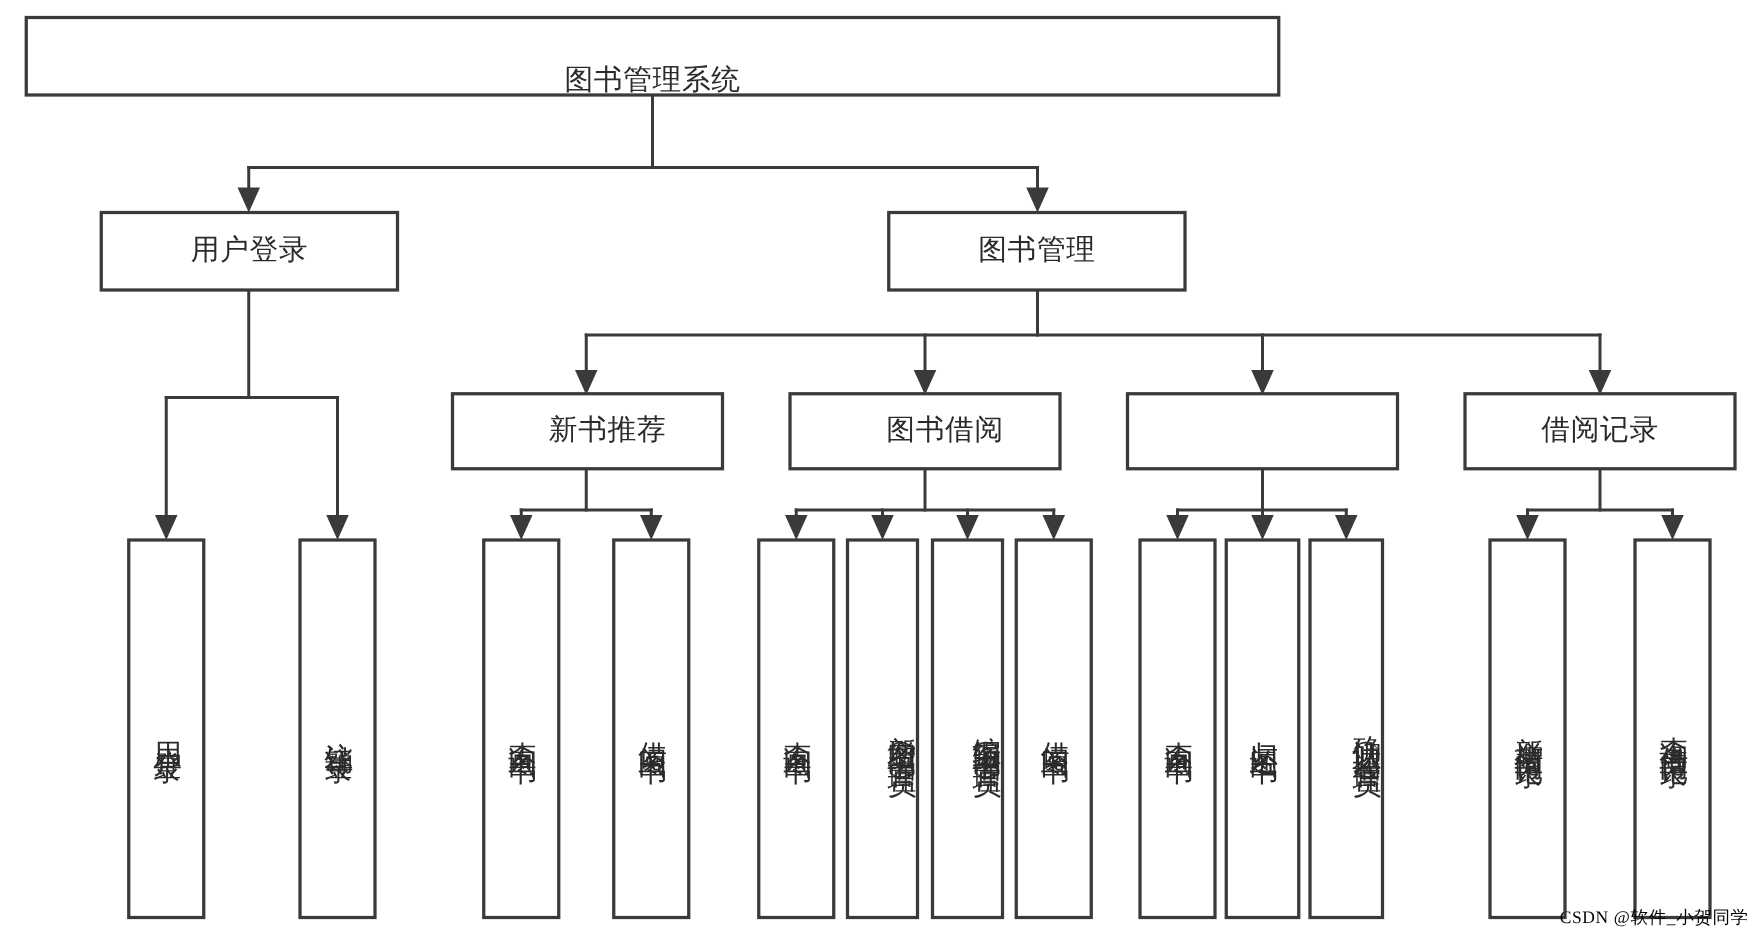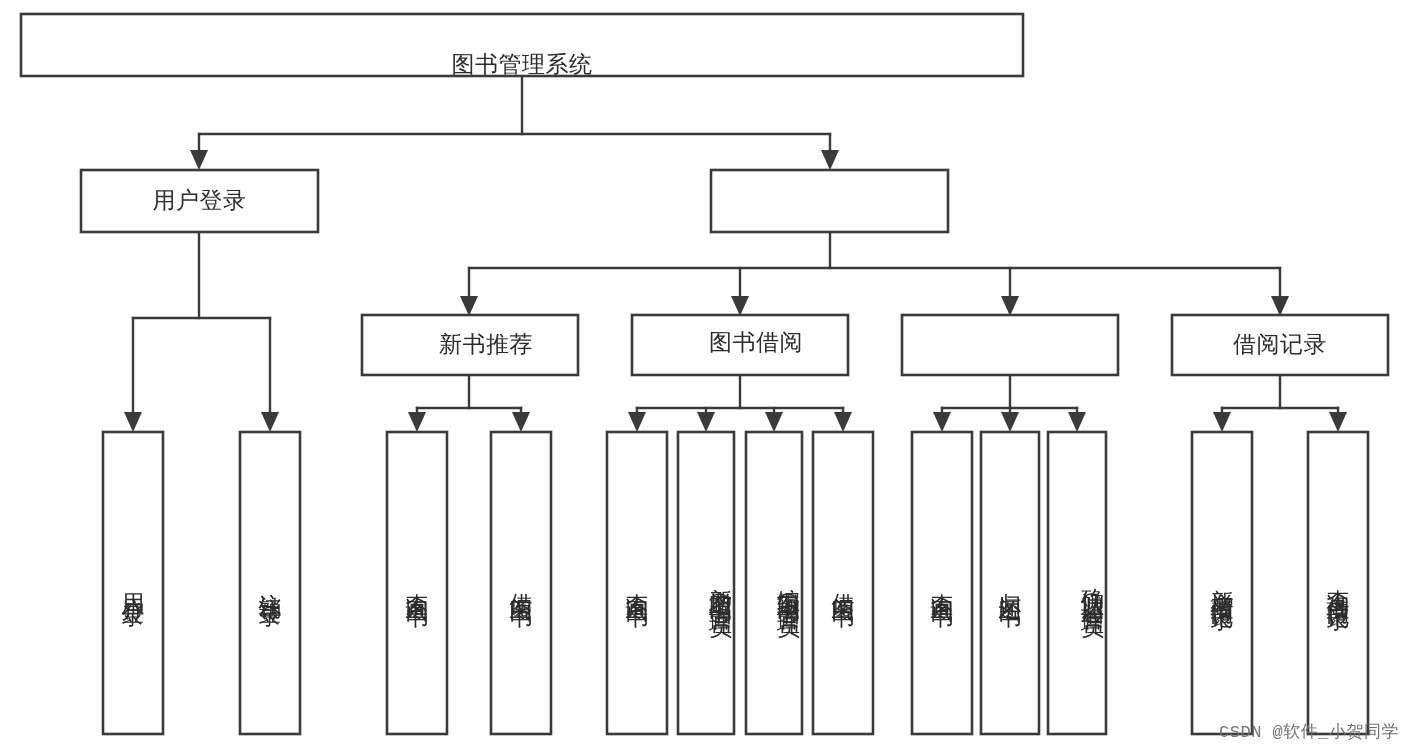--- a/index.html
+++ b/index.html
@@ -24,23 +24,23 @@
   .lbl-h{font-size:23px;letter-spacing:0.5px;}
   .lbl-v{
     writing-mode:vertical-rl;
     text-orientation:upright;
     font-size:23px;
     letter-spacing:4px;
   }
   #watermark{
     position:absolute;
     right:6px;bottom:4px;
-    font-size:17px;
-    color:#737373;
-    font-family:Liberation Mono, monospace;
+    font-size:14px;
+    color:#000000;
+    font-family:Liberation Serif, serif;
     letter-spacing:0.5px;
     white-space:nowrap;
   }
 </style>
 </head>
 <body>
 
 <div id="canvas">
 
   <svg id="diagram" viewBox="0 0 1405 747">
@@ -139,23 +139,24 @@
       <rect class="box-rect" x="1048" y="432" width="58" height="302"></rect>
 
       <rect class="box-rect" x="1192" y="432" width="60" height="302"></rect>
       <rect class="box-rect" x="1308" y="432" width="60" height="302"></rect>
     </g>
   </svg>
 
   <div class="node-label lbl-h" style="left:21px;top:14px;width:1002px;height:62px;margin-top:20px;">图书管理系统</div>
 
   <div class="node-label lbl-h" style="left:81px;top:170px;width:237px;height:62px;">用户登录</div>
+  <div class="node-label lbl-h" style="left:711px;top:170px;width:237px;height:62px;">图书管理</div>
 
   <div class="node-label lbl-h" style="left:362px;top:315px;width:216px;height:60px;padding-left:16px;">新书推荐</div>
-  <div class="node-label lbl-h" style="left:632px;top:315px;width:248px;height:60px;font-family:Liberation Mono, monospace;">图书借阅</div>
+  <div class="node-label lbl-h" style="left:632px;top:315px;width:248px;height:60px;">图书借阅</div>
   <div class="node-label lbl-h" style="left:1172px;top:315px;width:216px;height:60px;">借阅记录</div>
 
   <div class="node-label lbl-v" style="left:103px;top:432px;width:60px;height:302px;">用户登录</div>
   <div class="node-label lbl-v" style="left:240px;top:432px;width:60px;height:302px;">注销登录</div>
 
   <div class="node-label lbl-v" style="left:387px;top:432px;width:60px;height:302px;">查询图书</div>
   <div class="node-label lbl-v" style="left:491px;top:432px;width:60px;height:302px;">借阅图书</div>
 
   <div class="node-label lbl-v" style="left:607px;top:432px;width:60px;height:302px;">查询图书</div>
   <div class="node-label lbl-v" style="left:678px;top:432px;width:56px;height:302px;align-items:flex-start;padding-top:10px;box-sizing:border-box;">新增图书（管理员）</div>

